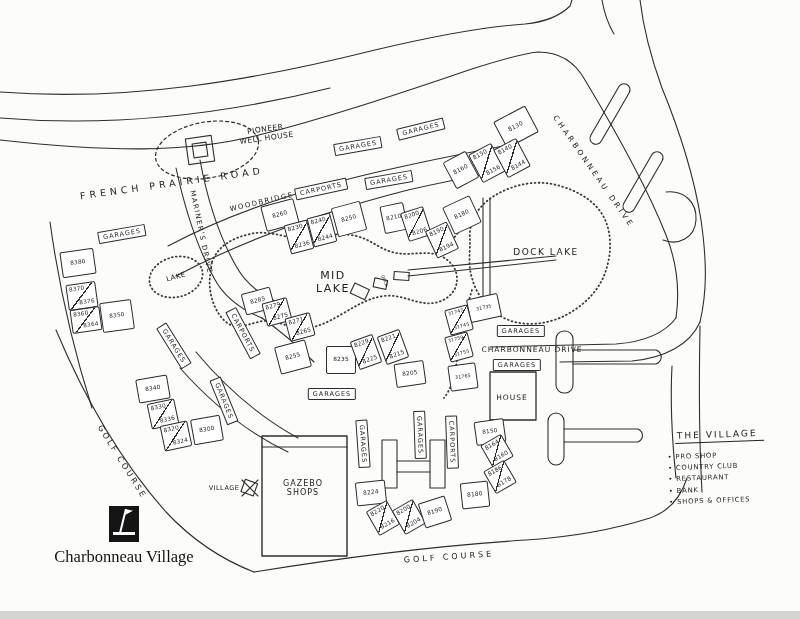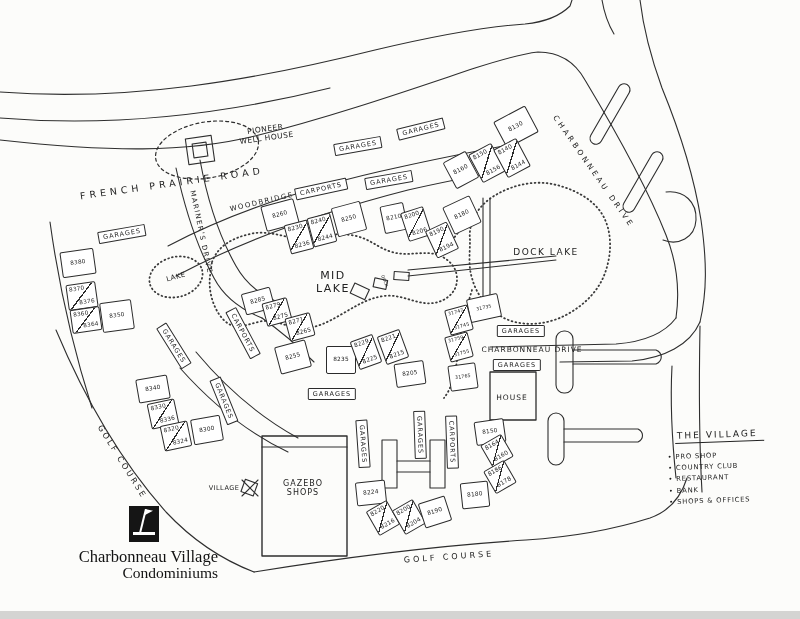--- a/index.html
+++ b/index.html
@@ -18,21 +18,21 @@
   .bldg.split{justify-content:space-between;align-items:stretch;
         background-image:linear-gradient(135deg,transparent 47%,#2b2b2b 47%,#2b2b2b 50.5%,transparent 50.5%);}
   .bldg.split span:first-child{align-self:flex-start;margin:2px 0 0 2px;}
   .bldg.split span:last-child{align-self:flex-end;margin:0 2px 2px 0;}
   #legend{position:absolute;left:668px;top:422px;width:125px;transform:rotate(-2deg);color:#1c1c1c;}
   #legend .legend-title{font-size:9px;letter-spacing:2px;border-bottom:1.2px solid #222;
         display:inline-block;padding:0 6px 2px 2px;margin-left:8px;}
   #legend .legend-items{margin-top:8px;}
   #legend .legend-item{font-size:6.8px;letter-spacing:.8px;line-height:1.65;}
   #legend .legend-item::before{content:"• ";}
-  #brand{position:absolute;left:50px;top:506px;width:148px;text-align:right;color:#121212;margin-left:20px;}
+  #brand{position:absolute;left:50px;top:506px;width:148px;text-align:center;color:#121212;}
   #brand .logo-icon{position:relative;width:30px;height:36px;background:#151515;margin:0 auto 6px;}
   #brand .logo-icon::before{content:"";position:absolute;left:13px;top:3px;width:2px;height:24px;
         background:#fff;transform:rotate(14deg);}
   #brand .logo-icon::after{content:"";position:absolute;left:4px;top:26px;width:22px;height:2.5px;background:#fff;}
   #brand .logo-flag{position:absolute;left:16px;top:3px;width:8px;height:6px;background:#fff;
         clip-path:polygon(0 0,100% 30%,0 100%);}
   #brand .brand-line1{font-family:"Liberation Serif",serif;font-size:16.5px;line-height:1.05;}
   #brand .brand-line2{font-family:"Liberation Serif",serif;font-size:15.5px;line-height:1.05;}
   #scanband{position:absolute;left:0;bottom:0;width:800px;height:8px;background:#d4d4d2;}
 </style>
@@ -327,17 +327,16 @@
         <div class="legend-item">BANK</div>
         <div class="legend-item">SHOPS &amp; OFFICES</div>
       </div>
   </div>
 
   <div id="brand">
     <div class="logo-icon">
       <span class="logo-flag"></span>
     </div>
     <div class="brand-line1">Charbonneau Village</div>
-    <div class="brand-line2">Condominiums</div>
   </div>
 
   <div id="scanband"></div>
 </div>
 
 </body></html>

